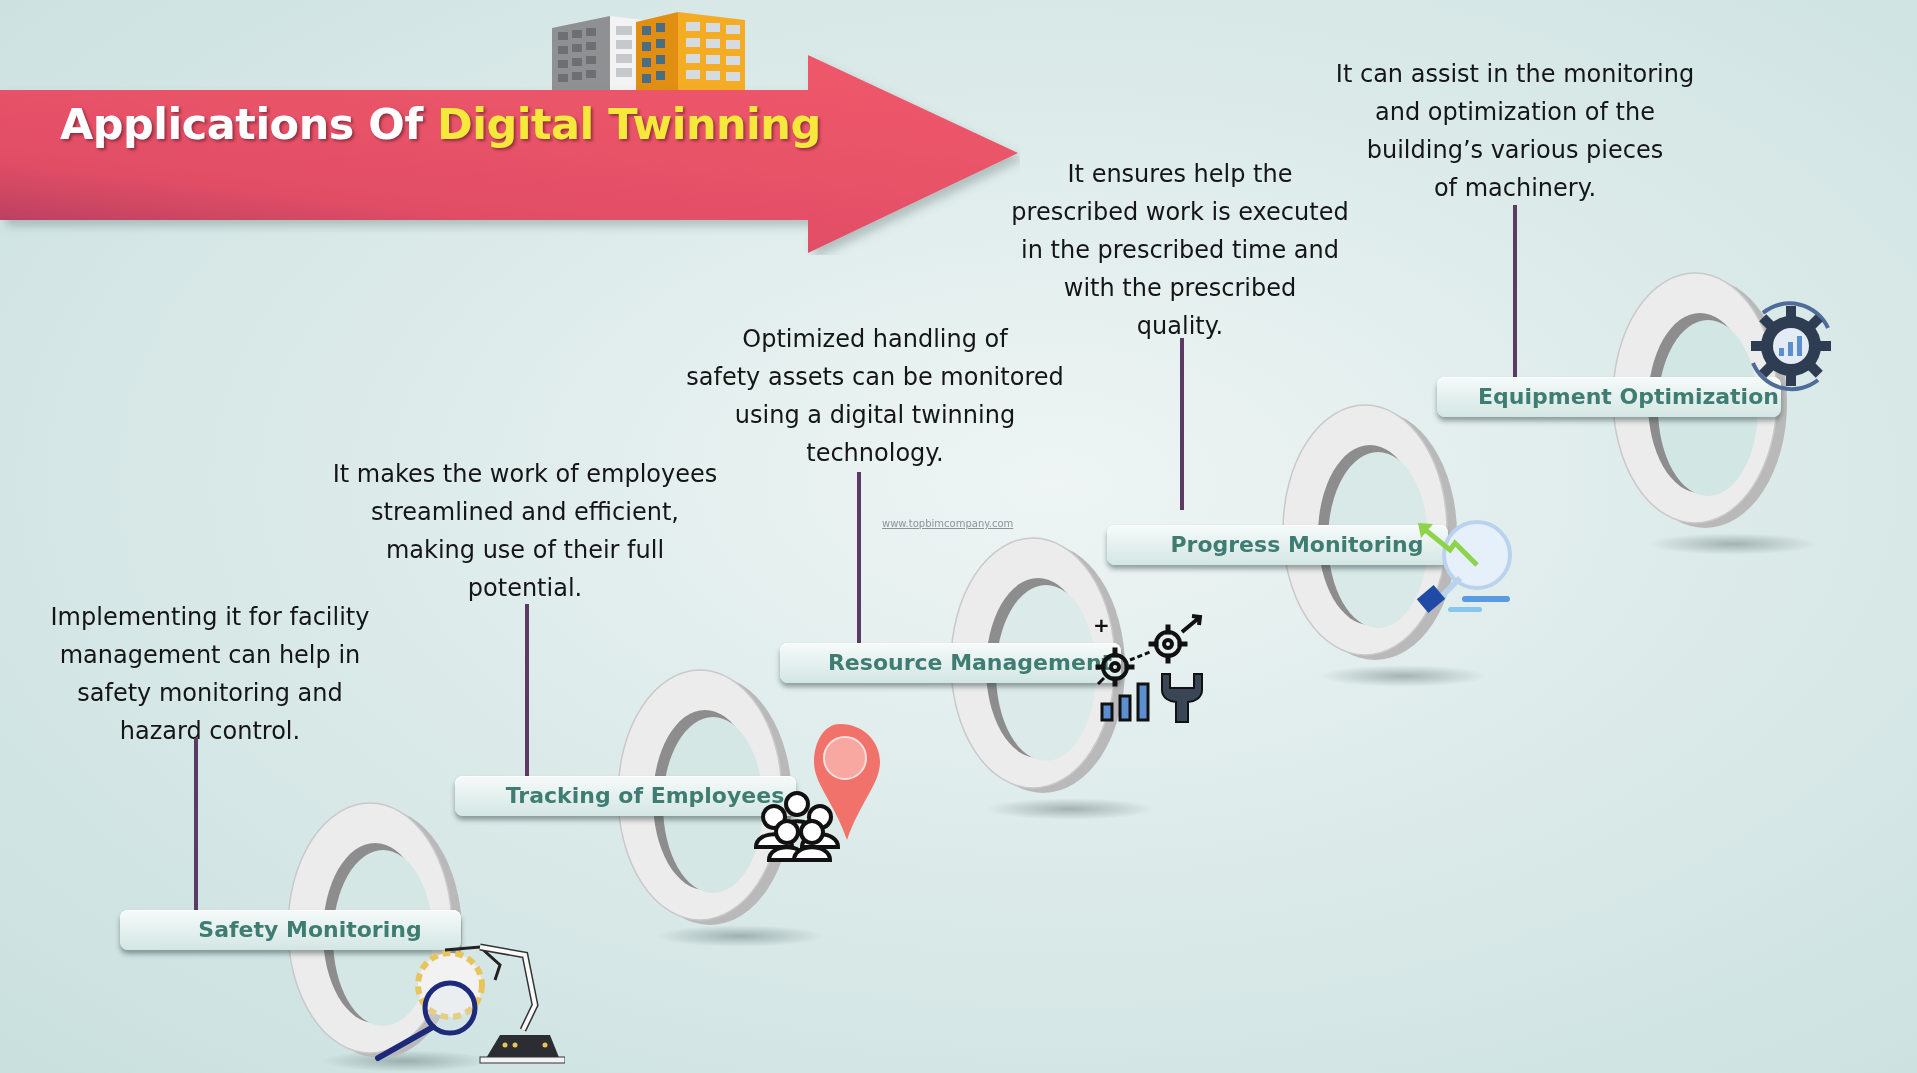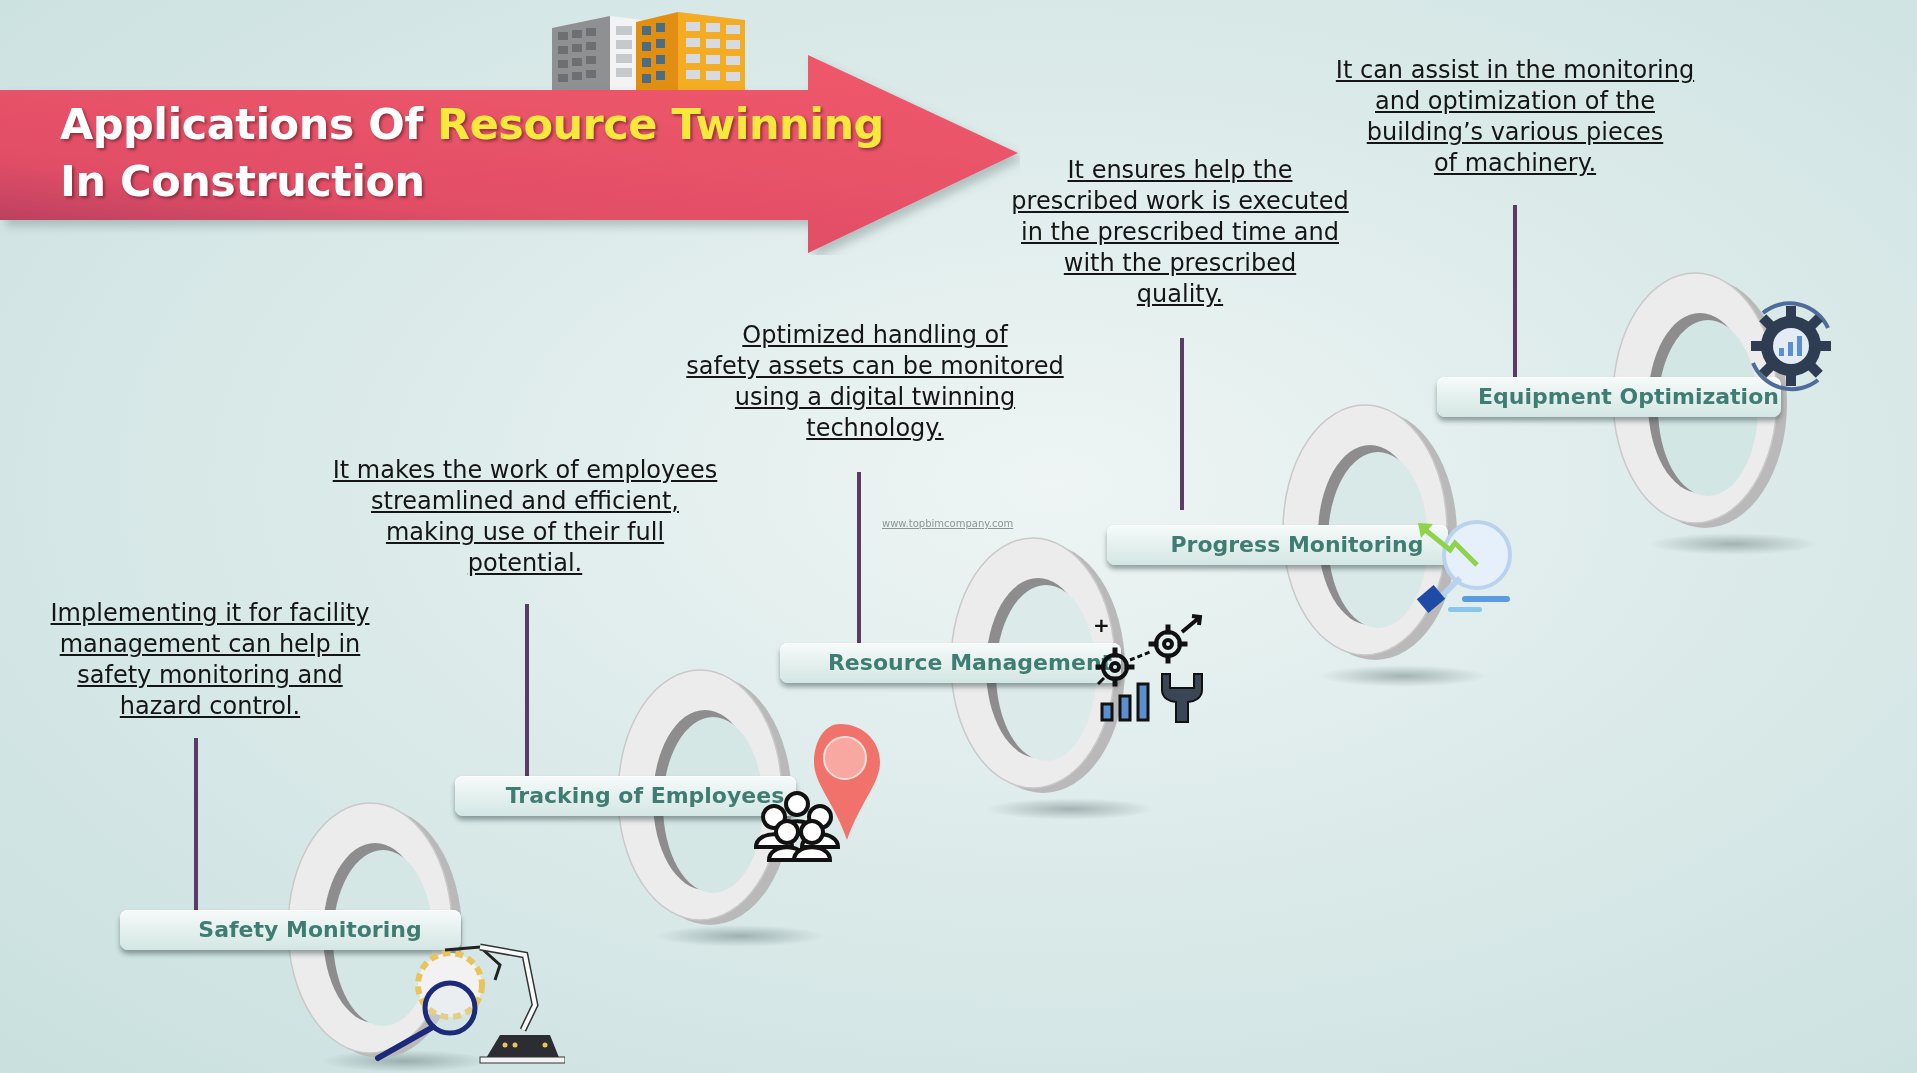--- a/index.html
+++ b/index.html
@@ -13,23 +13,22 @@
     position: absolute; left: 0; top: 55px; width: 1020px; height: 200px;
   }
   .title {
     position: absolute; left: 60px; top: 96px; color: #ffffff;
     font-family: "DejaVu Sans", sans-serif; font-weight: bold; font-size: 43px; line-height: 57px;
     text-shadow: 2px 2px 3px rgba(80,20,30,0.55); letter-spacing: -0.5px;
   }
   .title .hl { color: #f7e93c; }
   .desc {
     position: absolute; text-align: center; color: #151515;
-    font-family: "DejaVu Sans", sans-serif; font-size: 24px; line-height: 31px;
+    font-family: "DejaVu Sans", sans-serif; font-size: 24px; line-height: 38px;
     white-space: pre-line;
-    text-decoration: underline;
   }
   .stem { position: absolute; width: 4px; background: #5b3a63; }
   .label {
     position: absolute; height: 40px; border-radius: 8px;
     background: linear-gradient(180deg, #f6fbfa 0%, #d3e6e3 100%);
     box-shadow: 0 4px 5px rgba(40,60,60,0.45), inset 0 1px 0 #ffffff;
     color: #3f7d73; font-family: "DejaVu Sans", sans-serif; font-weight: bold;
     font-size: 22px; line-height: 40px; text-align: center;
     z-index: 5;
     padding-left: 39px;
@@ -109,22 +108,21 @@
       <stop offset="1" stop-color="#ee576a"></stop>
     </linearGradient>
     <filter id="ds" x="-5%" y="-10%" width="115%" height="130%">
       <feDropShadow dx="6" dy="6" stdDeviation="5" flood-color="#5a6b6b" flood-opacity="0.35"></feDropShadow>
     </filter>
   </defs>
   <polygon points="0,35 808,35 808,0 1018,98 808,198 808,165 0,165" fill="url(#bg1)" filter="url(#ds)"></polygon>
 </svg>
 
 <div class="title" style="z-index:4;">
-  <span>Applications Of </span><span class="hl">Resource Twinning</span><br>
-  <span>In Construction</span>
+  <span>Applications Of </span><span class="hl">Digital Twinning</span><br>
 </div>
 
 <div class="desc" style="left:20px; top:598px; width:380px;">Implementing it for facility
 management can help in
 safety monitoring and
 hazard control.</div>
 <div class="desc" style="left:310px; top:455px; width:430px;">It makes the work of employees
 streamlined and efficient,
 making use of their full
 potential.</div>

